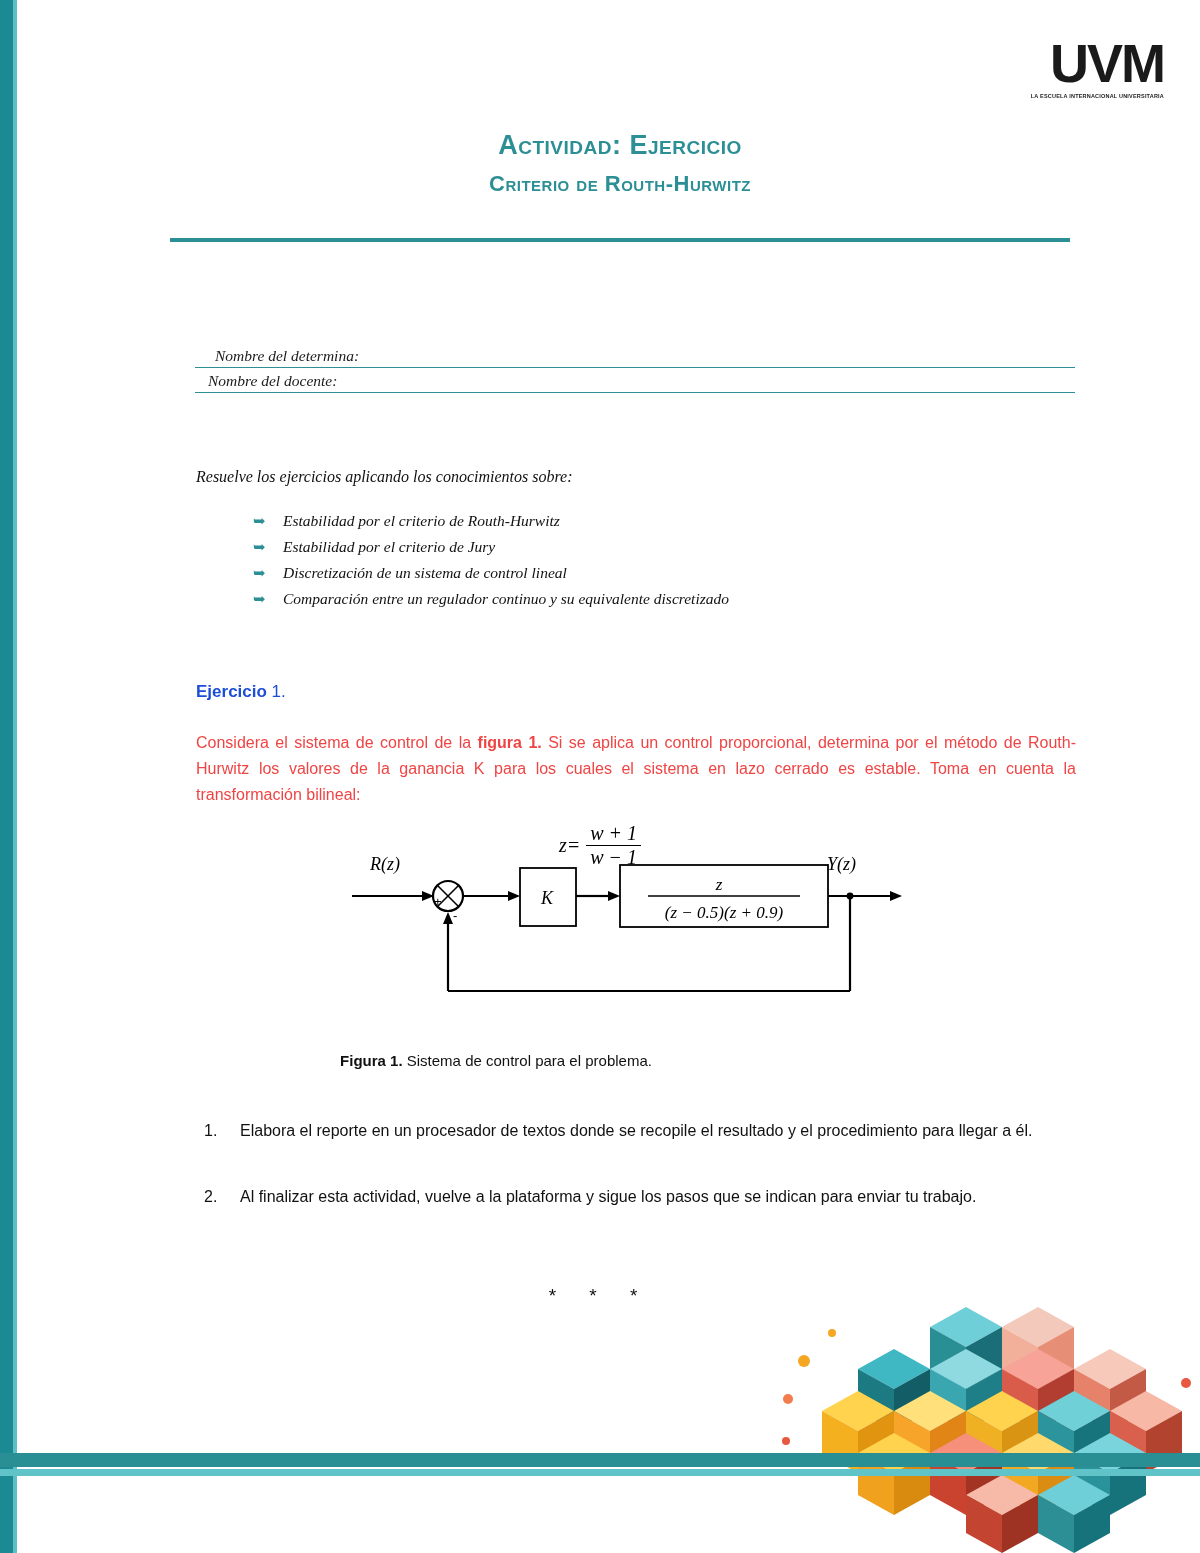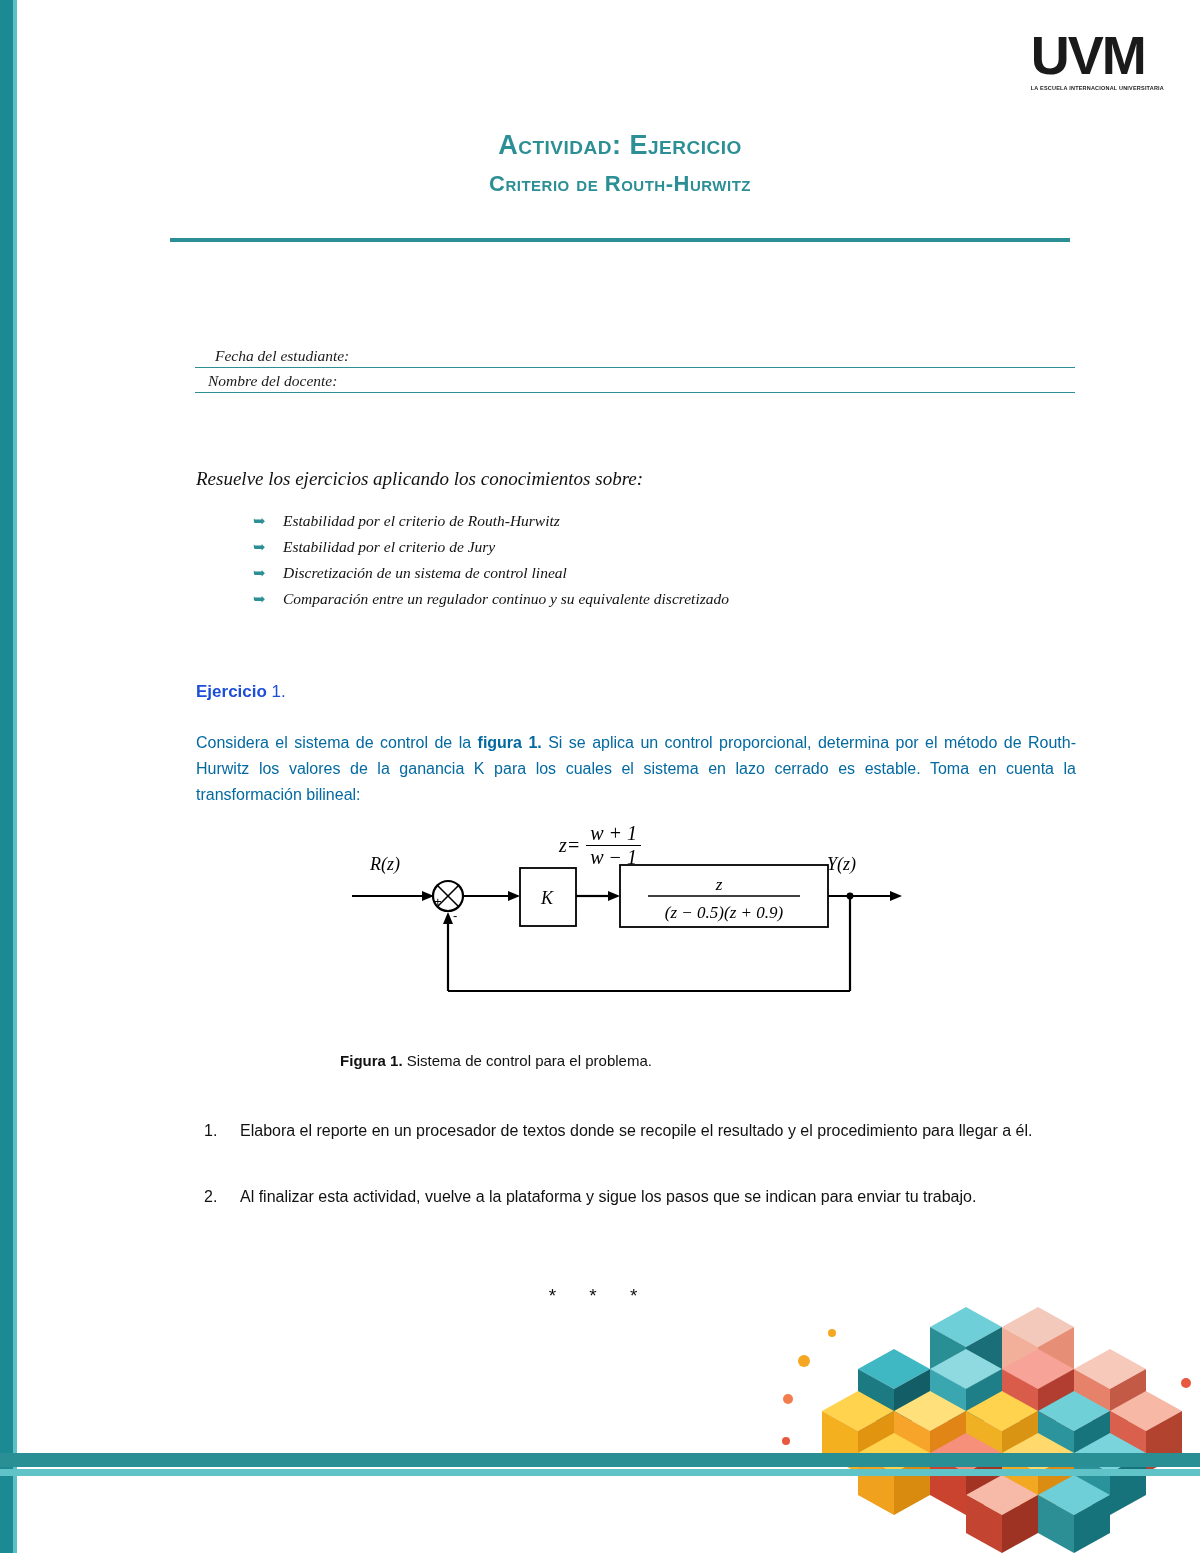--- a/index.html
+++ b/index.html
@@ -23,21 +23,21 @@
   .bottom-band {
     position:absolute; left:0; bottom:86px; width:1200px; height:14px;
     background:#2a8f95;
   }
   .bottom-band2 {
     position:absolute; left:0; bottom:77px; width:1200px; height:7px;
     background:#5fc3c7;
   }
   
   .logo {
-    position:absolute; right:36px; top:28px; 
+    position:absolute; right:36px; top:36px; text-align:right;
   }
   .logo .mark {
     font-family:"Liberation Sans", sans-serif;
     font-weight:bold; font-size:54px; letter-spacing:-2px;
     color:#1a1a1a; line-height:1;
   }
   .logo .sub {
     font-family:"Liberation Sans", sans-serif;
     font-size:5.5px; letter-spacing:0.2px; color:#222;
     margin-top:3px; font-weight:bold;
@@ -72,40 +72,40 @@
   }
   .row-fecha .lbl { left:430px; }
   .row-est .lbl { left:20px; }
   .row-doc .lbl { left:13px;text-align:center; }
   .row-fecha { width:880px; border-bottom:1.3px solid #2b8f95; }
   .row-est { width:880px; }
   .row-doc { width:880px; }
   
   .intro {
     position:absolute; left:196px; top:468px;
-    font-style:italic; font-size:19px; color:#111;
+    font-style:italic; font-size:16px; color:#111;
   }
   .bullets { position:absolute; left:245px; top:512px; width:830px; }
   .bullet {
     position:relative; padding-left:38px; margin-bottom:8px;
     font-style:italic; font-size:15.5px; color:#111;
   }
   .bullet .arrow {
     position:absolute; left:8px; top:0; color:#2b8f95;
     font-family:"DejaVu Sans", sans-serif; font-size:15px;
   }
   h2.ej {
     position:absolute; left:196px; top:682px; margin:0;
     font-family:"Liberation Sans", sans-serif;
     font-size:17px; font-weight:bold; color:#1d4ed8;
   }
   h2.ej .num { font-weight:normal; }
   .para {
     position:absolute; left:196px; top:730px; width:880px;
-    font-size:16px; line-height:1.62; color:#0369a1;
+    font-size:16px; line-height:1.62; color:#ef4444;
     text-align:justify;
     font-family:"Liberation Sans", sans-serif;
   }
   .para b { font-weight:bold; }
   
   .formula {
     position:absolute; left:0; top:822px; width:1200px;
     text-align:center;
   }
   .frac-inline {
@@ -151,21 +151,21 @@
 </div>
 
 <div class="title-wrap">
   <div class="title1 sc">Actividad: Ejercicio</div>
   <div class="title2 sc">Criterio de Routh-Hurwitz</div>
 </div>
 <div class="title-rule"></div>
 
 <div class="fields">
   <div class="field-row row-est">
-    <span class="lbl">Fecha del estudiante:</span>
+    <span class="lbl">Nombre del determina:</span>
   </div>
   <div class="field-row row-doc">
     <span class="lbl">Nombre del docente:</span>
   </div>
 </div>
 
 <div class="intro">Resuelve los ejercicios aplicando los conocimientos sobre:</div>
 
 <div class="bullets">
   <div class="bullet">

